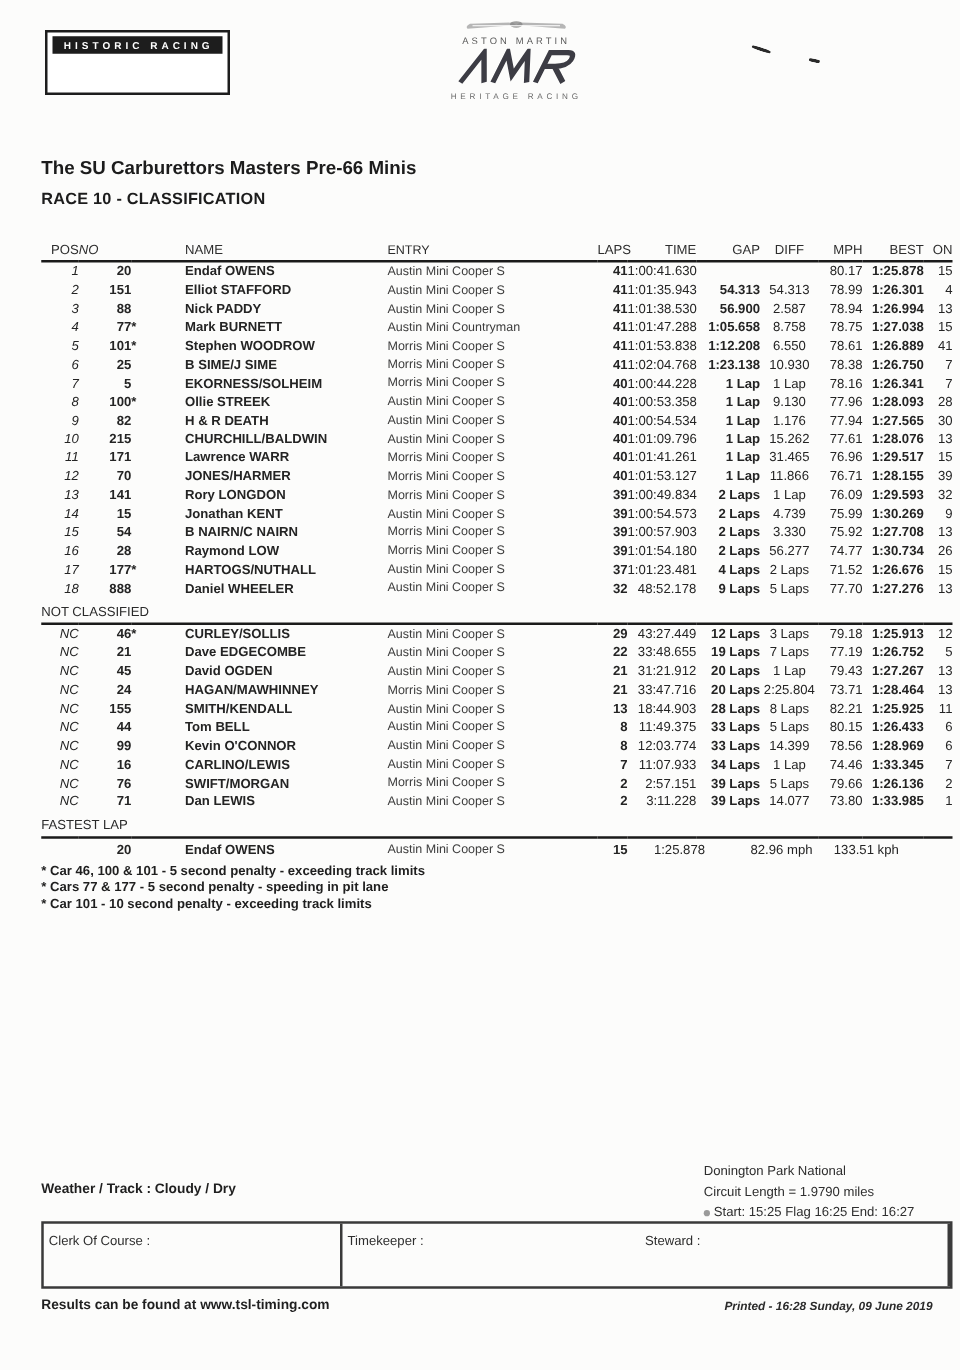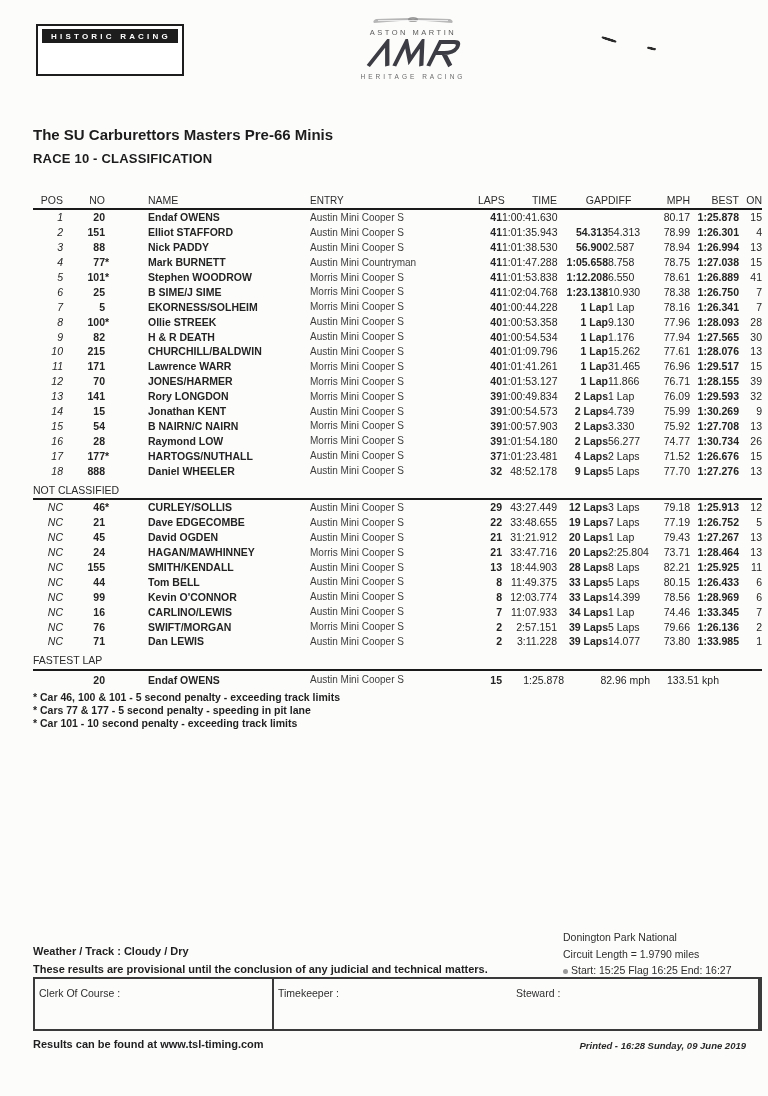--- a/index.html
+++ b/index.html
@@ -33,26 +33,26 @@
   table.results th{font-weight:normal;color:#2d2d2d;height:17px;padding:0;vertical-align:bottom;padding-bottom:2px;}
   table.results thead{border-bottom:2px solid #1a1a1a;}
   table.results td{padding:0;height:14.9px;vertical-align:middle;white-space:nowrap;overflow:visible;}
   .c-pos{text-align:right;font-style:italic;}
   .c-no{text-align:right;font-weight:bold;}
   .c-name{text-align:left;padding-left:43px !important;font-weight:bold;}
   .c-entry{text-align:left;padding-left:2px !important;font-size:10px;color:#3d3d3d;}
   .c-laps{text-align:right;font-weight:bold;}
   .c-time{text-align:right;}
   .c-gap{text-align:right;font-weight:bold;}
-  .c-diff{text-align:left;}
+  .c-diff{text-align:center;}
   .c-mph{text-align:right;}
   .c-best{text-align:right;font-weight:bold;margin-top:16px;}
   .c-on{text-align:right;}
   th.c-pos{font-style:normal;text-align:right;}
-  th.c-no{font-weight:normal;text-align:right;}
+  th.c-no{font-weight:normal;text-align:left;font-style:italic;}
   th.c-name{font-weight:normal;}
   th.c-laps,th.c-gap,th.c-best{font-weight:normal;}
   .star{display:inline-block;width:0;white-space:pre;overflow:visible;}
   tbody.section td{height:17px;text-align:left;font-size:10.5px;color:#2a2a2a;padding-top:3px;}
   tbody.section{border-bottom:2px solid #1a1a1a;}
   .fl-cell{position:relative;height:17px !important;}
   .fl-cell span{position:absolute;top:3px;}
   .fl-no{left:0;width:72px;text-align:right;font-weight:bold;}
   .fl-name{left:115px;font-weight:bold;}
   .fl-entry{left:277px;font-size:10px;color:#3d3d3d;}
@@ -534,21 +534,20 @@
     </table>
 
     <div class="notes">
       <p>* Car 46, 100 &amp; 101 - 5 second penalty - exceeding track limits</p>
       <p>* Cars 77 &amp; 177 - 5 second penalty - speeding in pit lane</p>
       <p>* Car 101 - 10 second penalty - exceeding track limits</p>
     </div>
   </div>
 
   <div class="weather-line">Weather / Track : Cloudy / Dry</div>
-  <div class="provisional-line">These results are provisional until the conclusion of any judicial and technical matters.</div>
 
   <div class="circuit-block">
     <div>Donington Park National</div>
     <div>Circuit Length = 1.9790 miles</div>
     <div><span class="start-dot"></span><span>Start: 15:25  Flag 16:25  End: 16:27</span></div>
   </div>
 
   <div class="sig-box">
     <div class="sig-cell c1">Clerk Of Course :</div>
     <div class="sig-cell c3">Timekeeper :</div>

